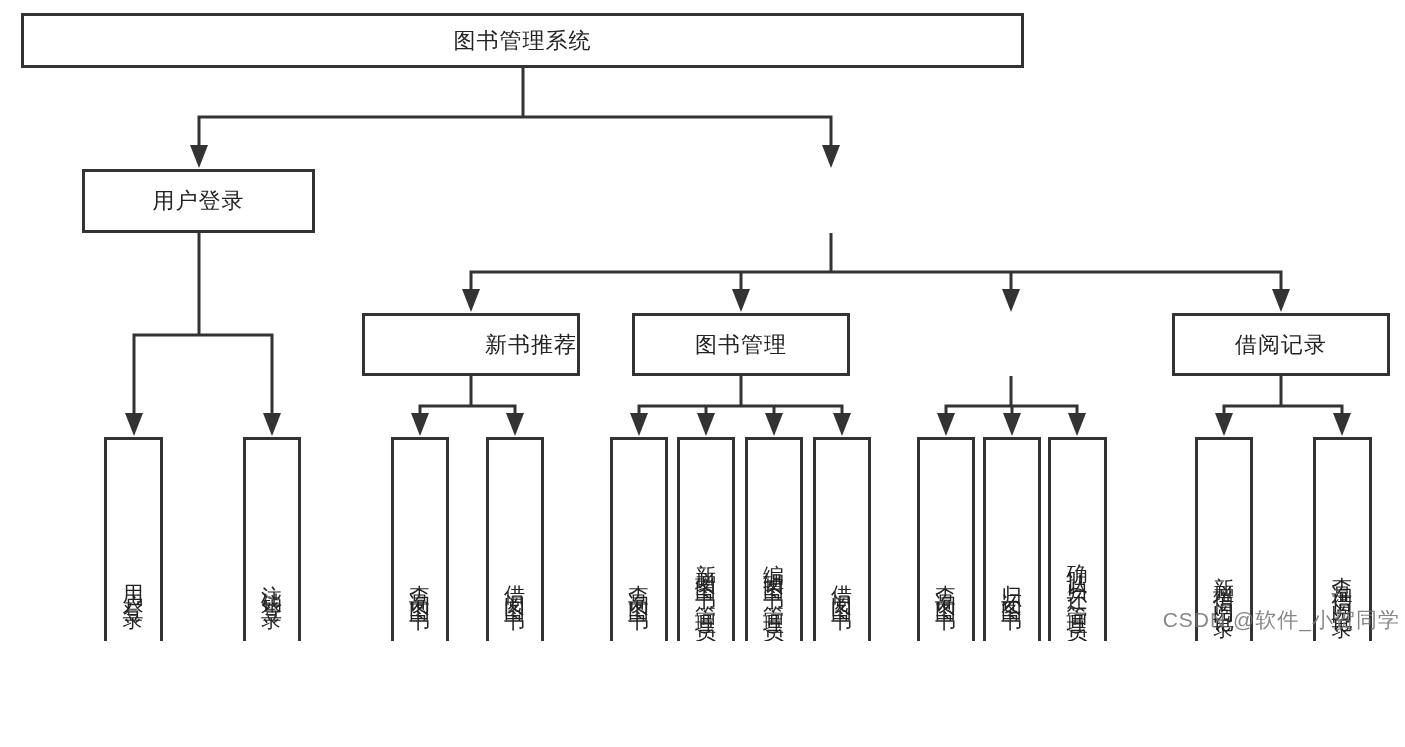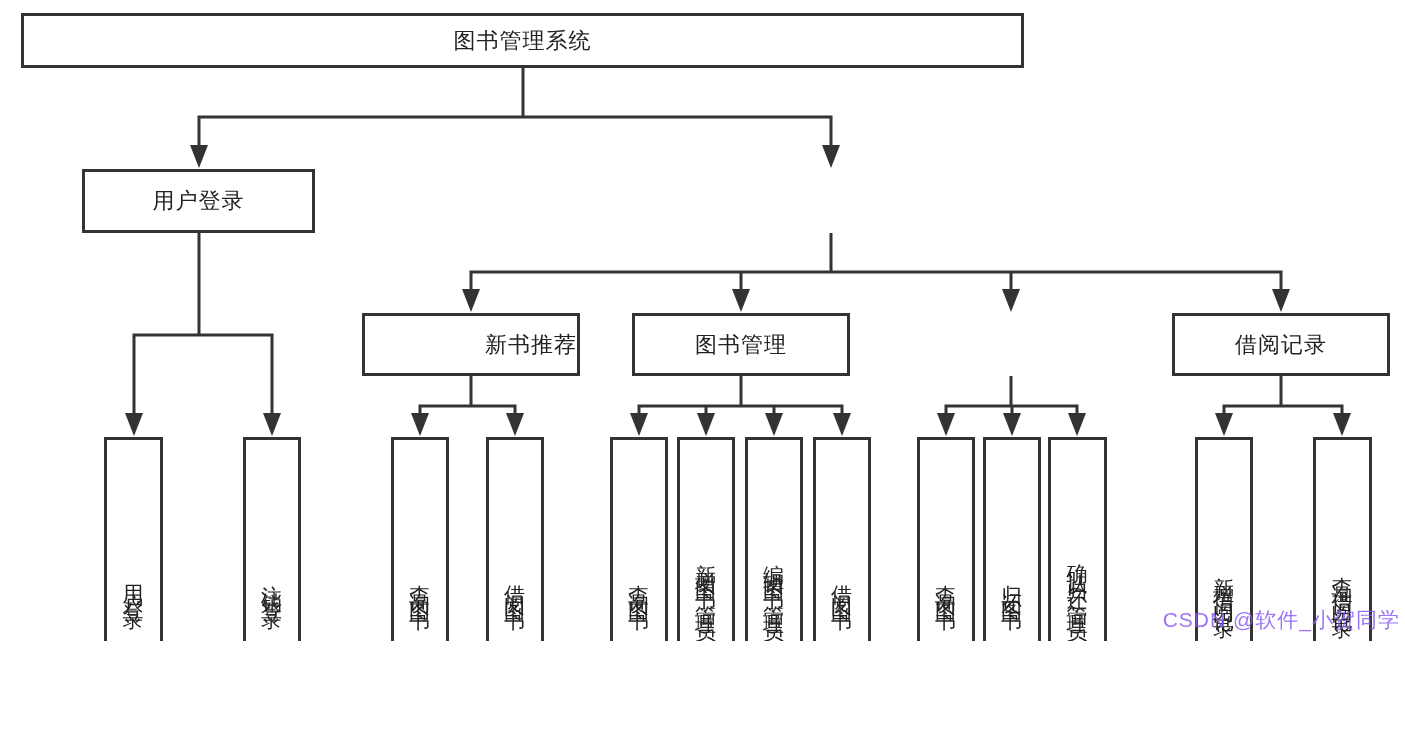--- a/index.html
+++ b/index.html
@@ -45,21 +45,21 @@
     letter-spacing: 0.4em;
     color: #222222;
     white-space: nowrap;
   }
   .watermark {
     position: absolute;
     right: 5px;
     bottom: 7px;
     font-size: 21px;
     letter-spacing: 1px;
-    color: #8b5cf6;
+    color: #737373;
     opacity: 0.85;
     z-index: 3;
     white-space: nowrap;
   }
 </style>
 </head>
 <body>
 
 <div class="stage">
 

